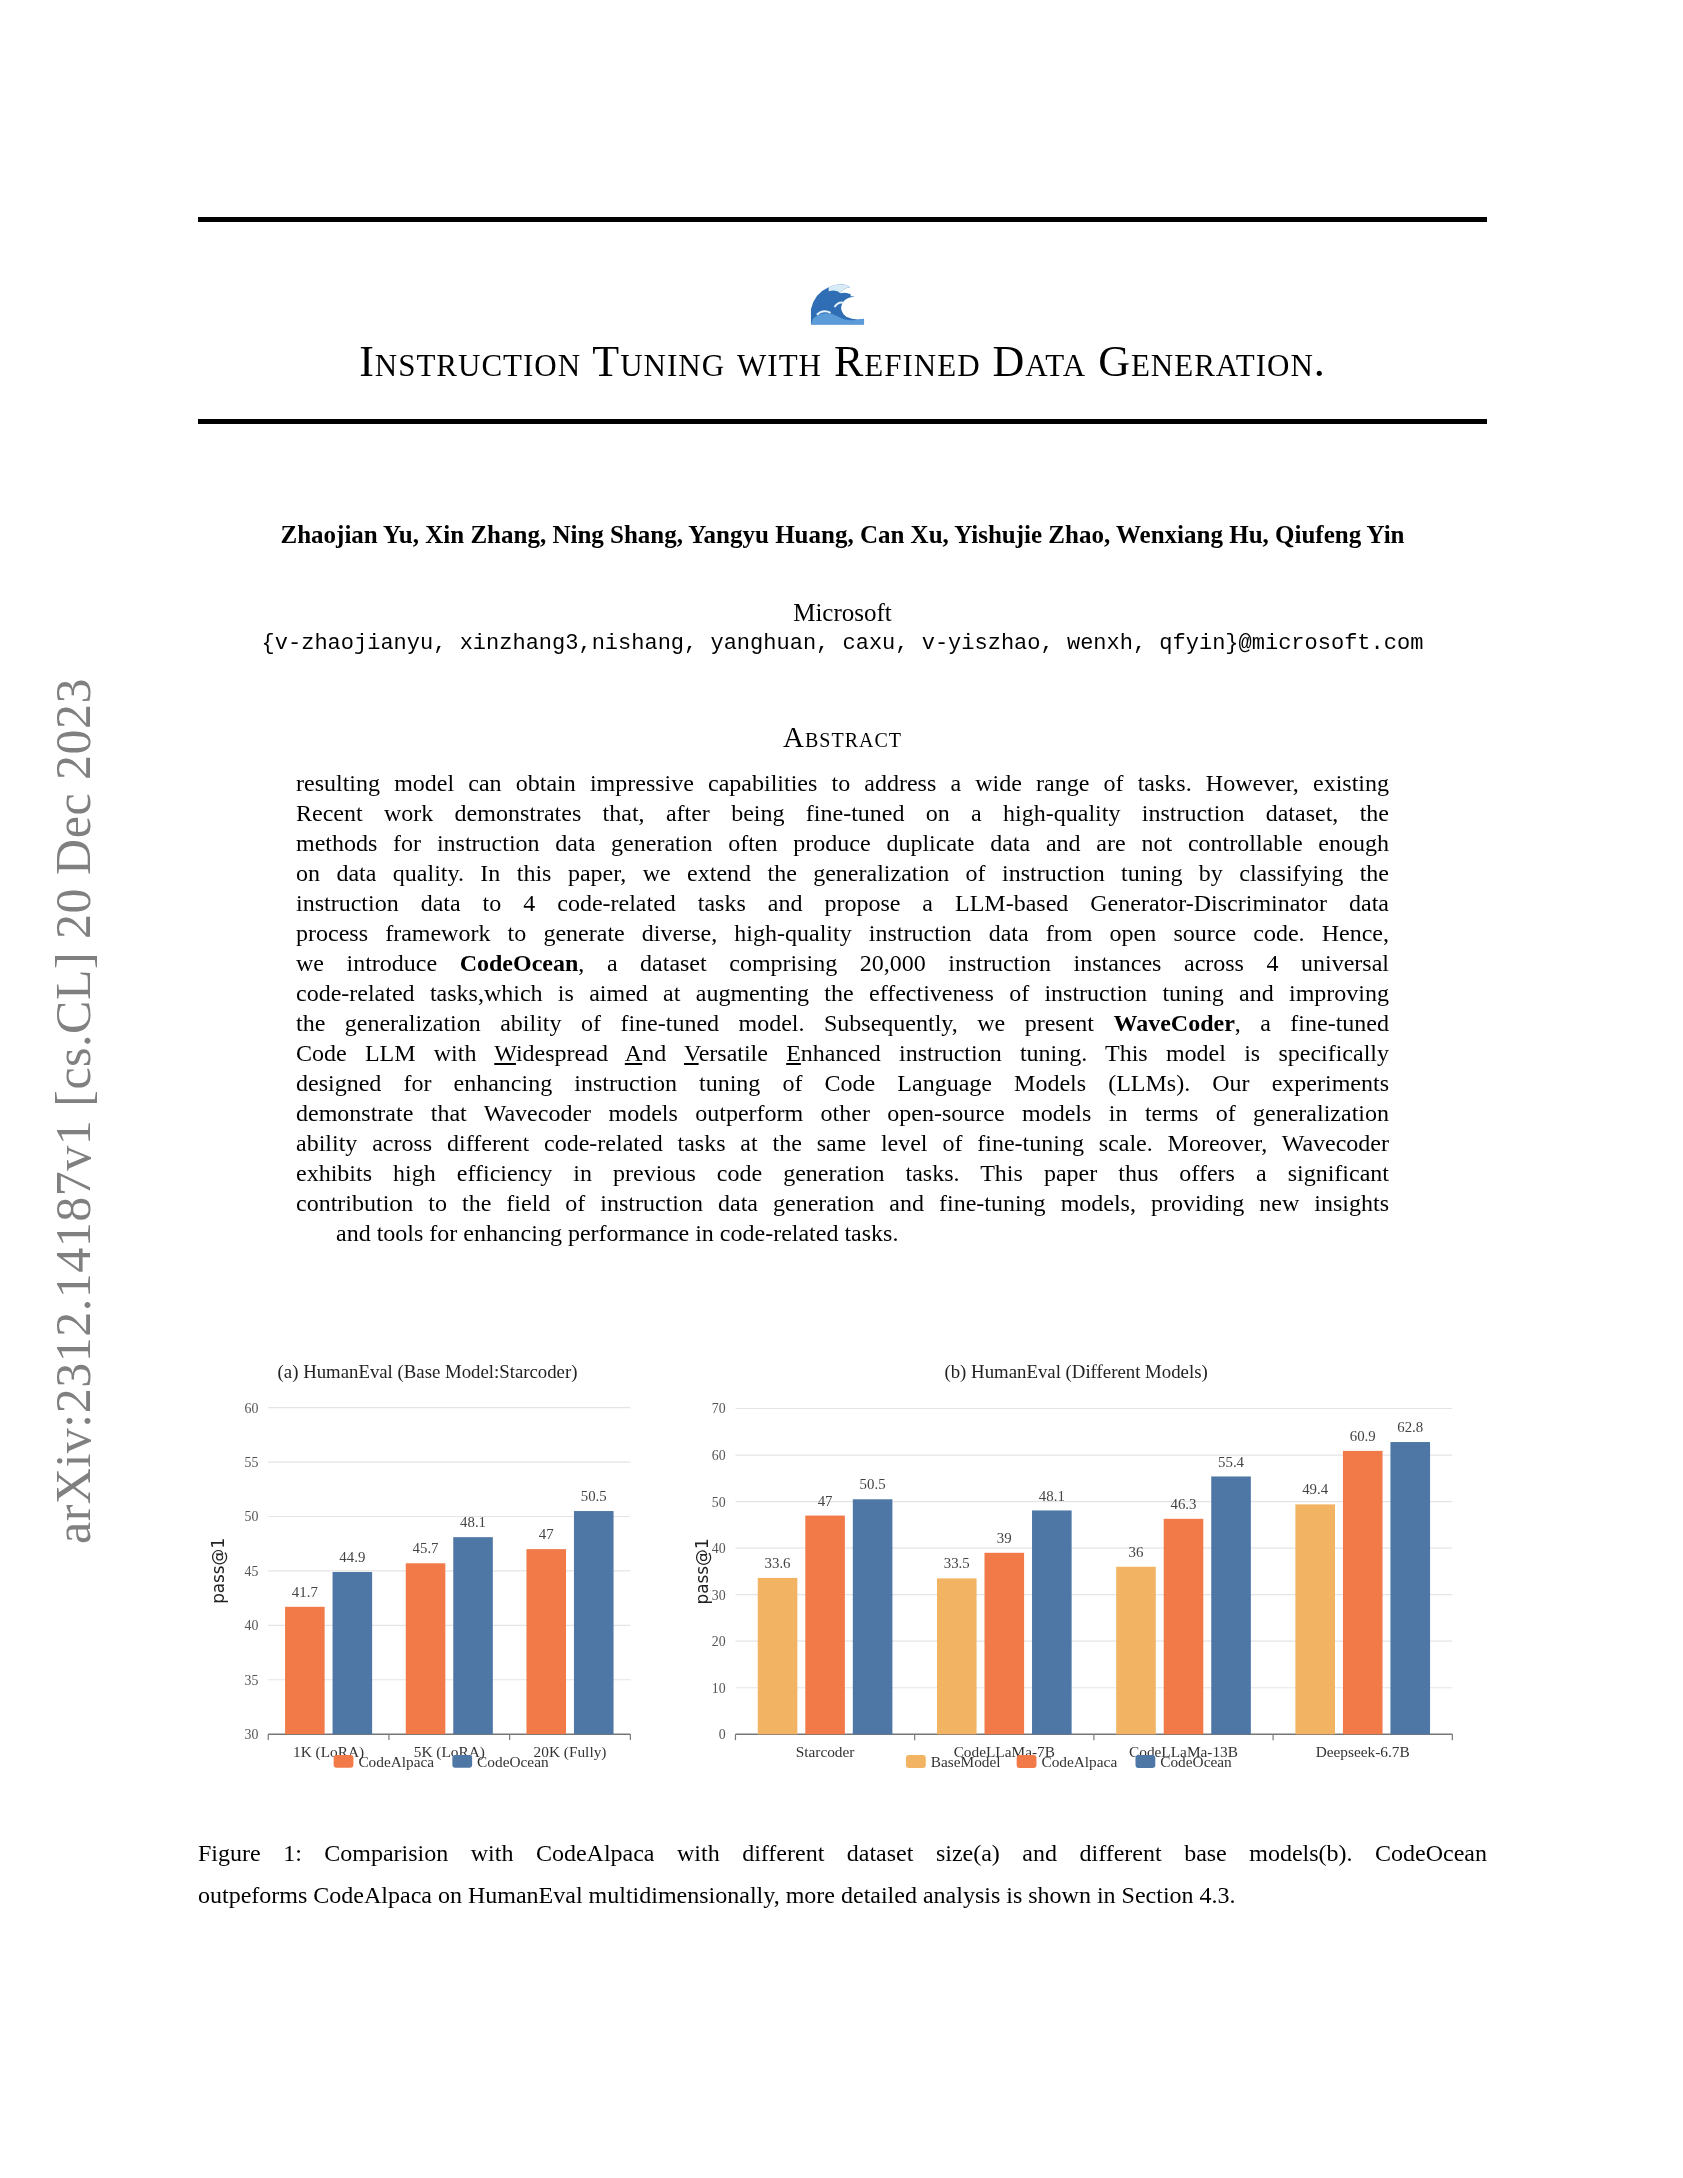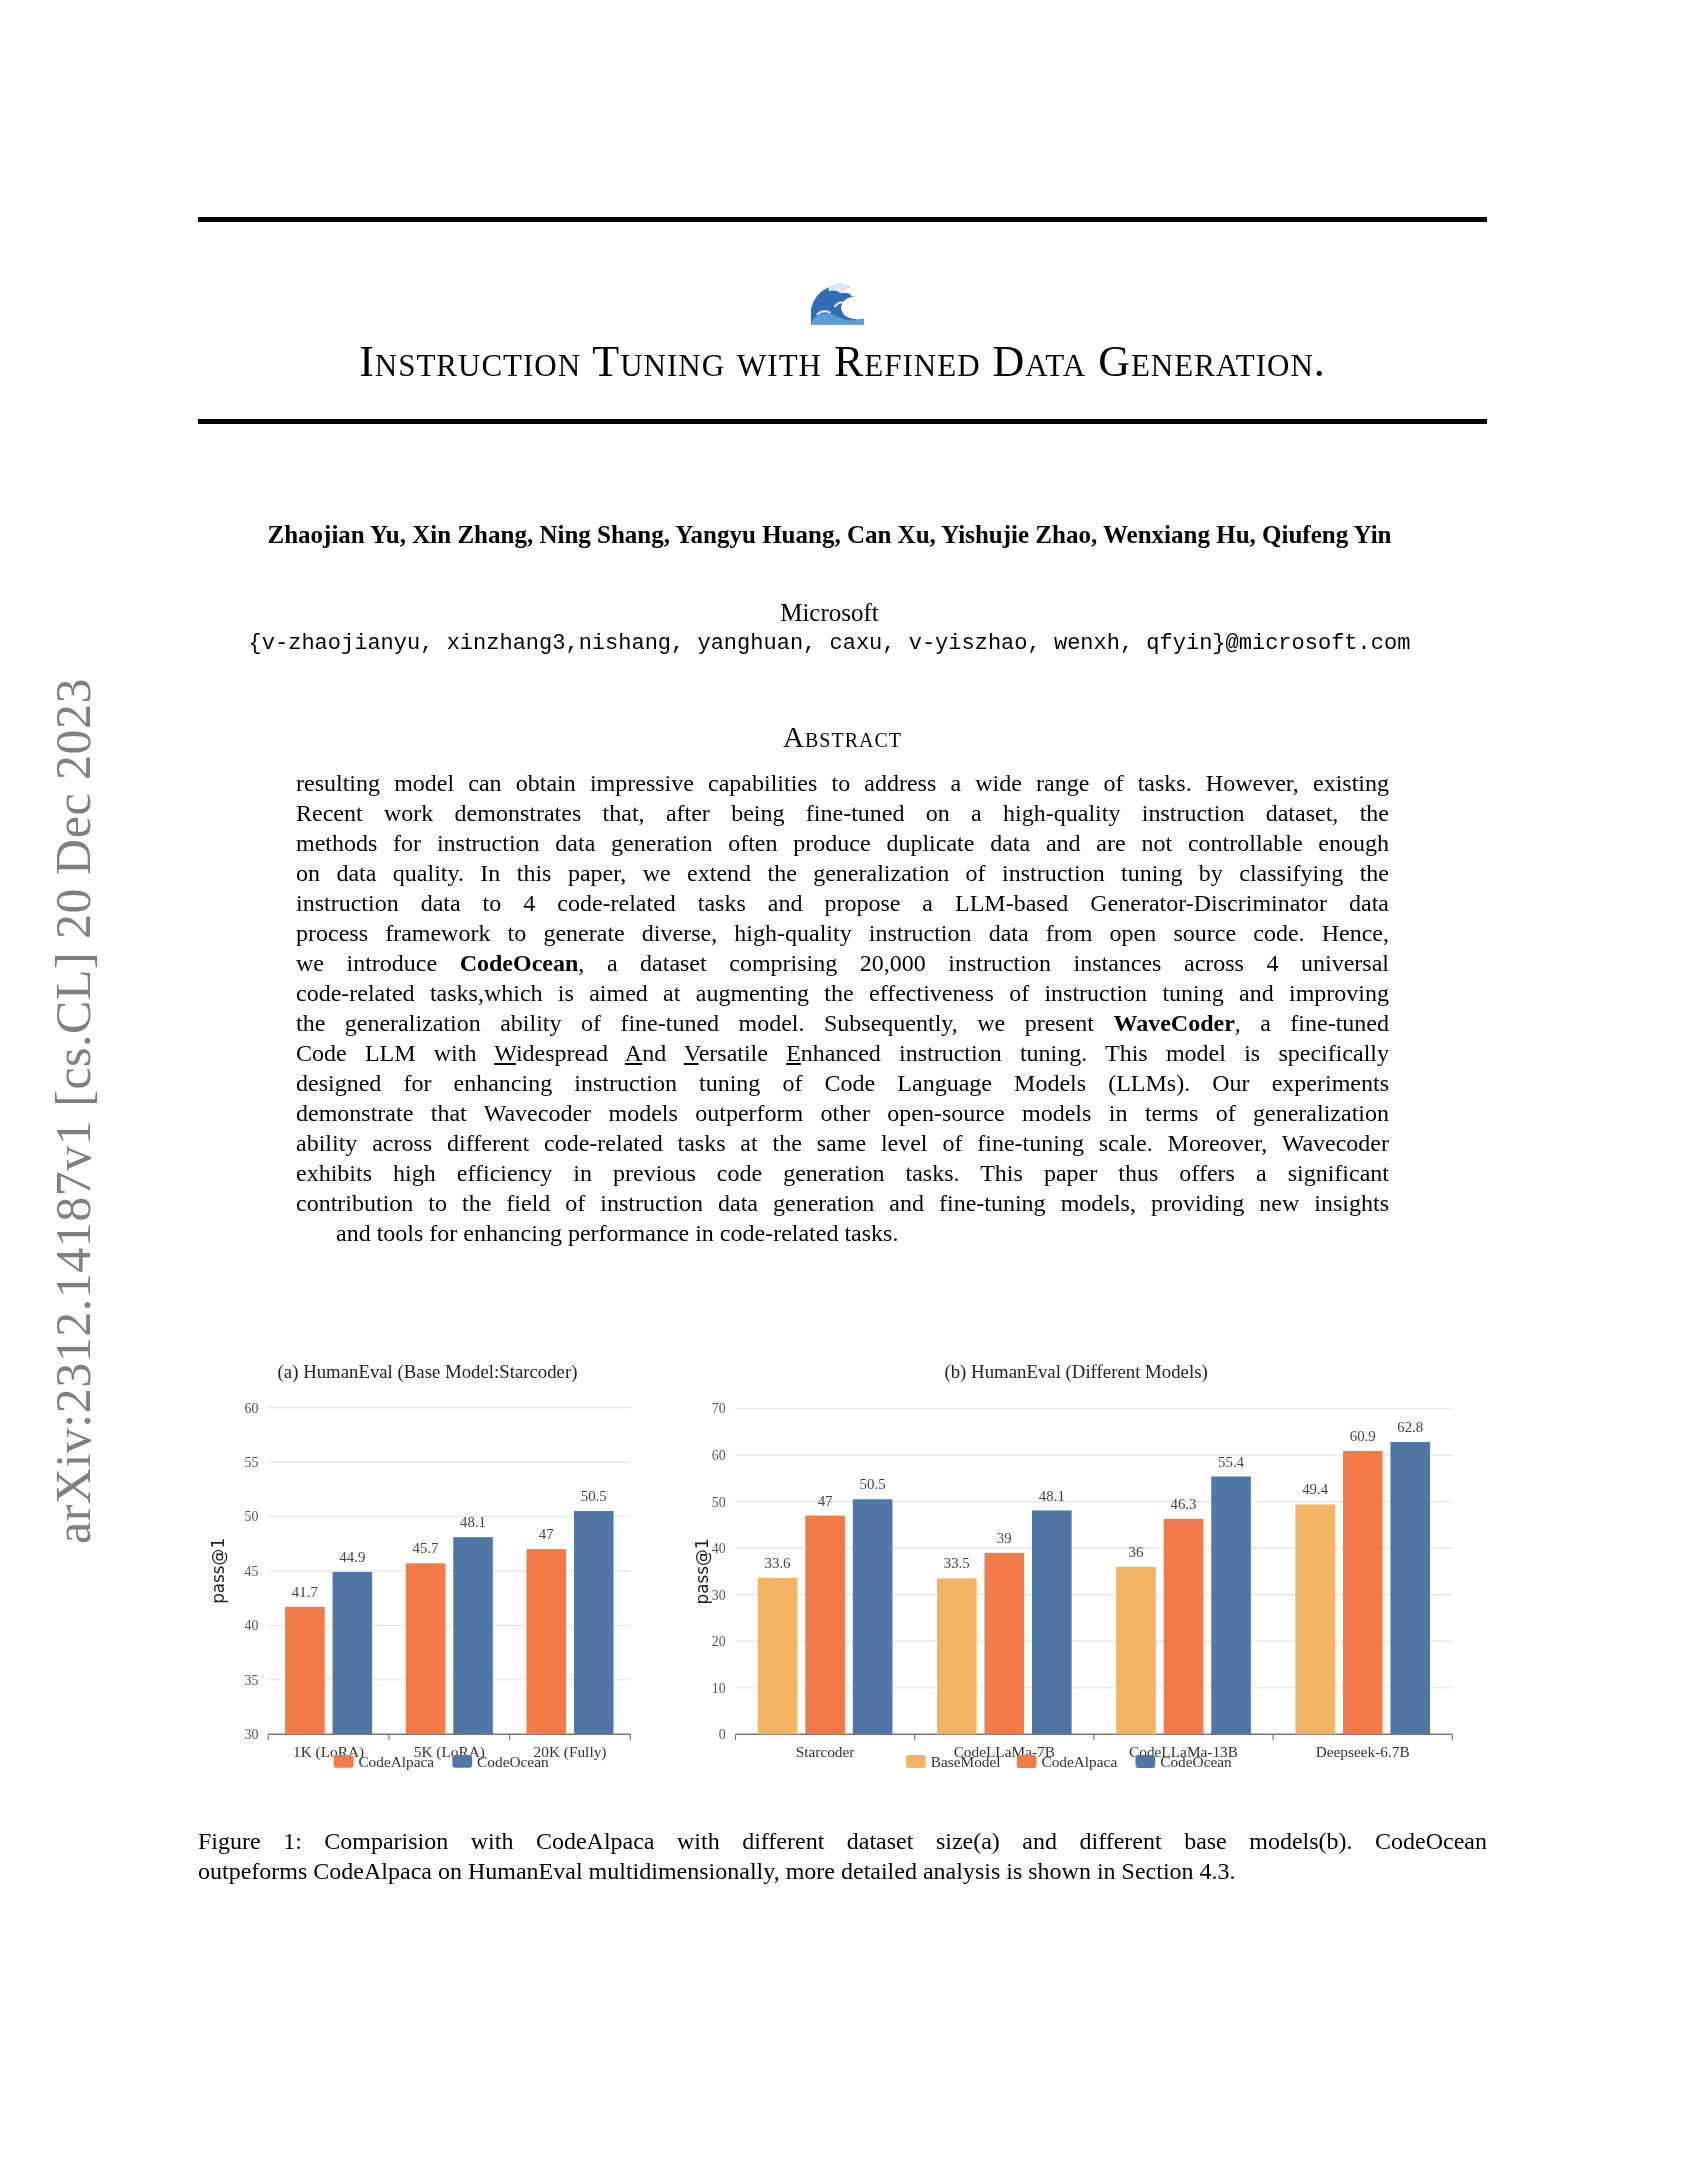--- a/index.html
+++ b/index.html
@@ -14,38 +14,38 @@
   }
 
   .rule { position:absolute; left:198px; width:1289px; height:5px; background:#000; }
   .rule.top { top:217px; }
   .rule.bottom { top:419px; }
 
   .title-block { position:absolute; left:198px; top:279px; width:1289px; text-align:center; }
   .title-line { font-size:44px; line-height:55px; font-variant:small-caps; letter-spacing:1px; white-space:nowrap; }
   .wave-icon { display:inline-block; width:57px; height:48px; vertical-align:-6px; margin-right:10px; }
 
-  .authors { position:absolute; left:185px; top:520px; width:1289px; text-align:center; }
+  .authors { position:absolute; left:198px; top:520px; width:1289px; text-align:center; }
   .author-names { font-weight:bold; font-size:25px; line-height:30px; }
   .affiliation { font-size:25px; line-height:30px;margin-top:48px; }
   .emails { font-family:"Liberation Mono", "DejaVu Sans Mono", monospace; font-size:22px; line-height:32px; white-space:nowrap; }
 
   .abstract-heading { position:absolute; left:198px; top:721px; width:1289px; text-align:center; font-weight:normal; font-size:29px; font-variant:small-caps; letter-spacing:1px; }
 
   .abstract-body { position:absolute; left:296px; top:768px; width:1093px; font-size:24px; line-height:30px; text-align:justify; }
   .abstract-body .line { display:block; white-space:nowrap; text-align:justify; text-align-last:justify; height:30px; }
   .abstract-body .line.last { text-align-last:left;margin-left:40px; }
   .abstract-body b { font-weight:bold; }
   .abstract-body u { text-decoration:underline; }
 
   .chart { position:absolute; }
   .chart svg text { font-family:"Liberation Serif", "DejaVu Serif", serif; }
 
   .caption { position:absolute; left:198px; top:1826px; width:1289px; font-size:24px; line-height:30px; }
-  .caption .line { display:block; white-space:nowrap; text-align:justify; text-align-last:justify; }
+  .caption .line { display:block; white-space:nowrap; text-align:justify; text-align-last:justify;margin-top:12px; }
   .caption .line.last { text-align-last:left; }
 </style>
 </head>
 <body>
 
 <div class="arxiv-stamp">arXiv:2312.14187v1  [cs.CL]  20 Dec 2023</div>
 
 <div class="rule top"></div>
 <div class="title-block">
   <div class="title-line">

